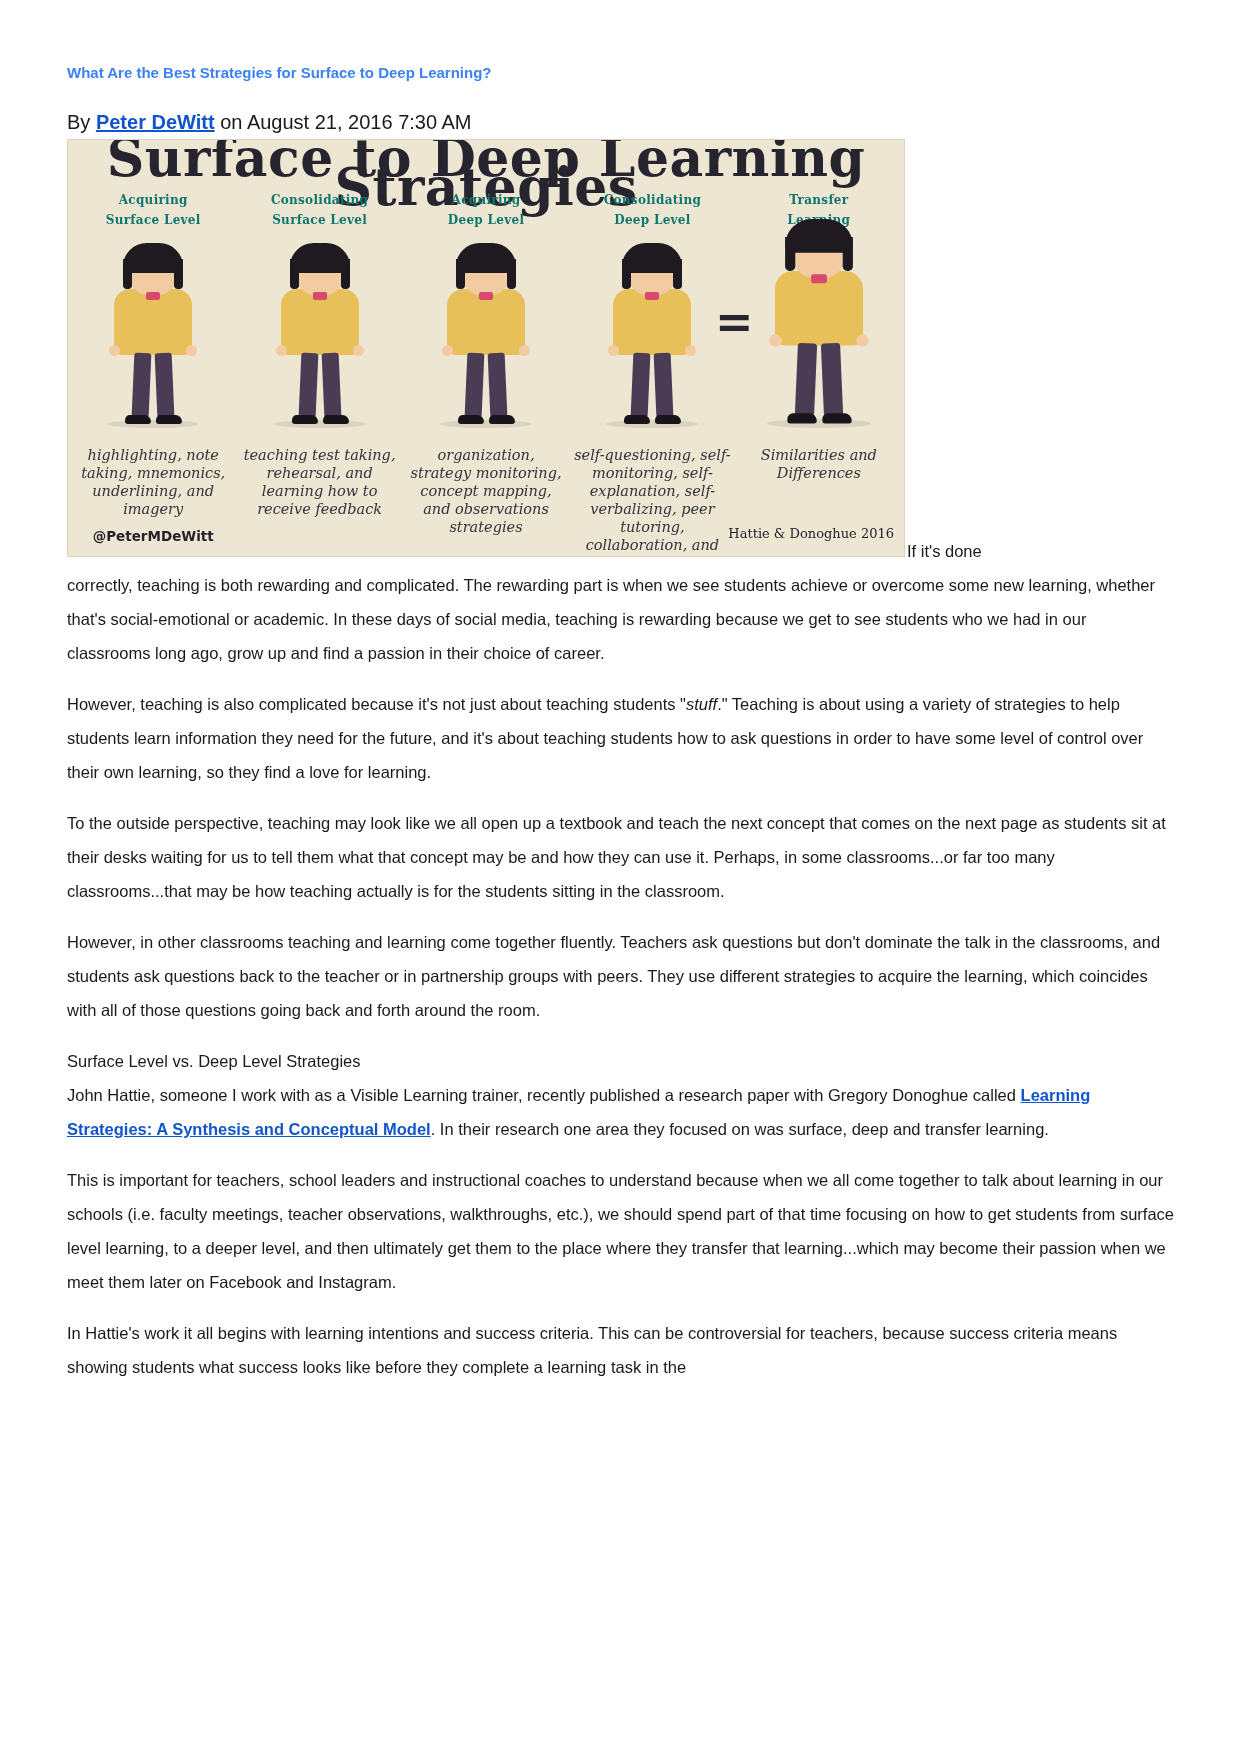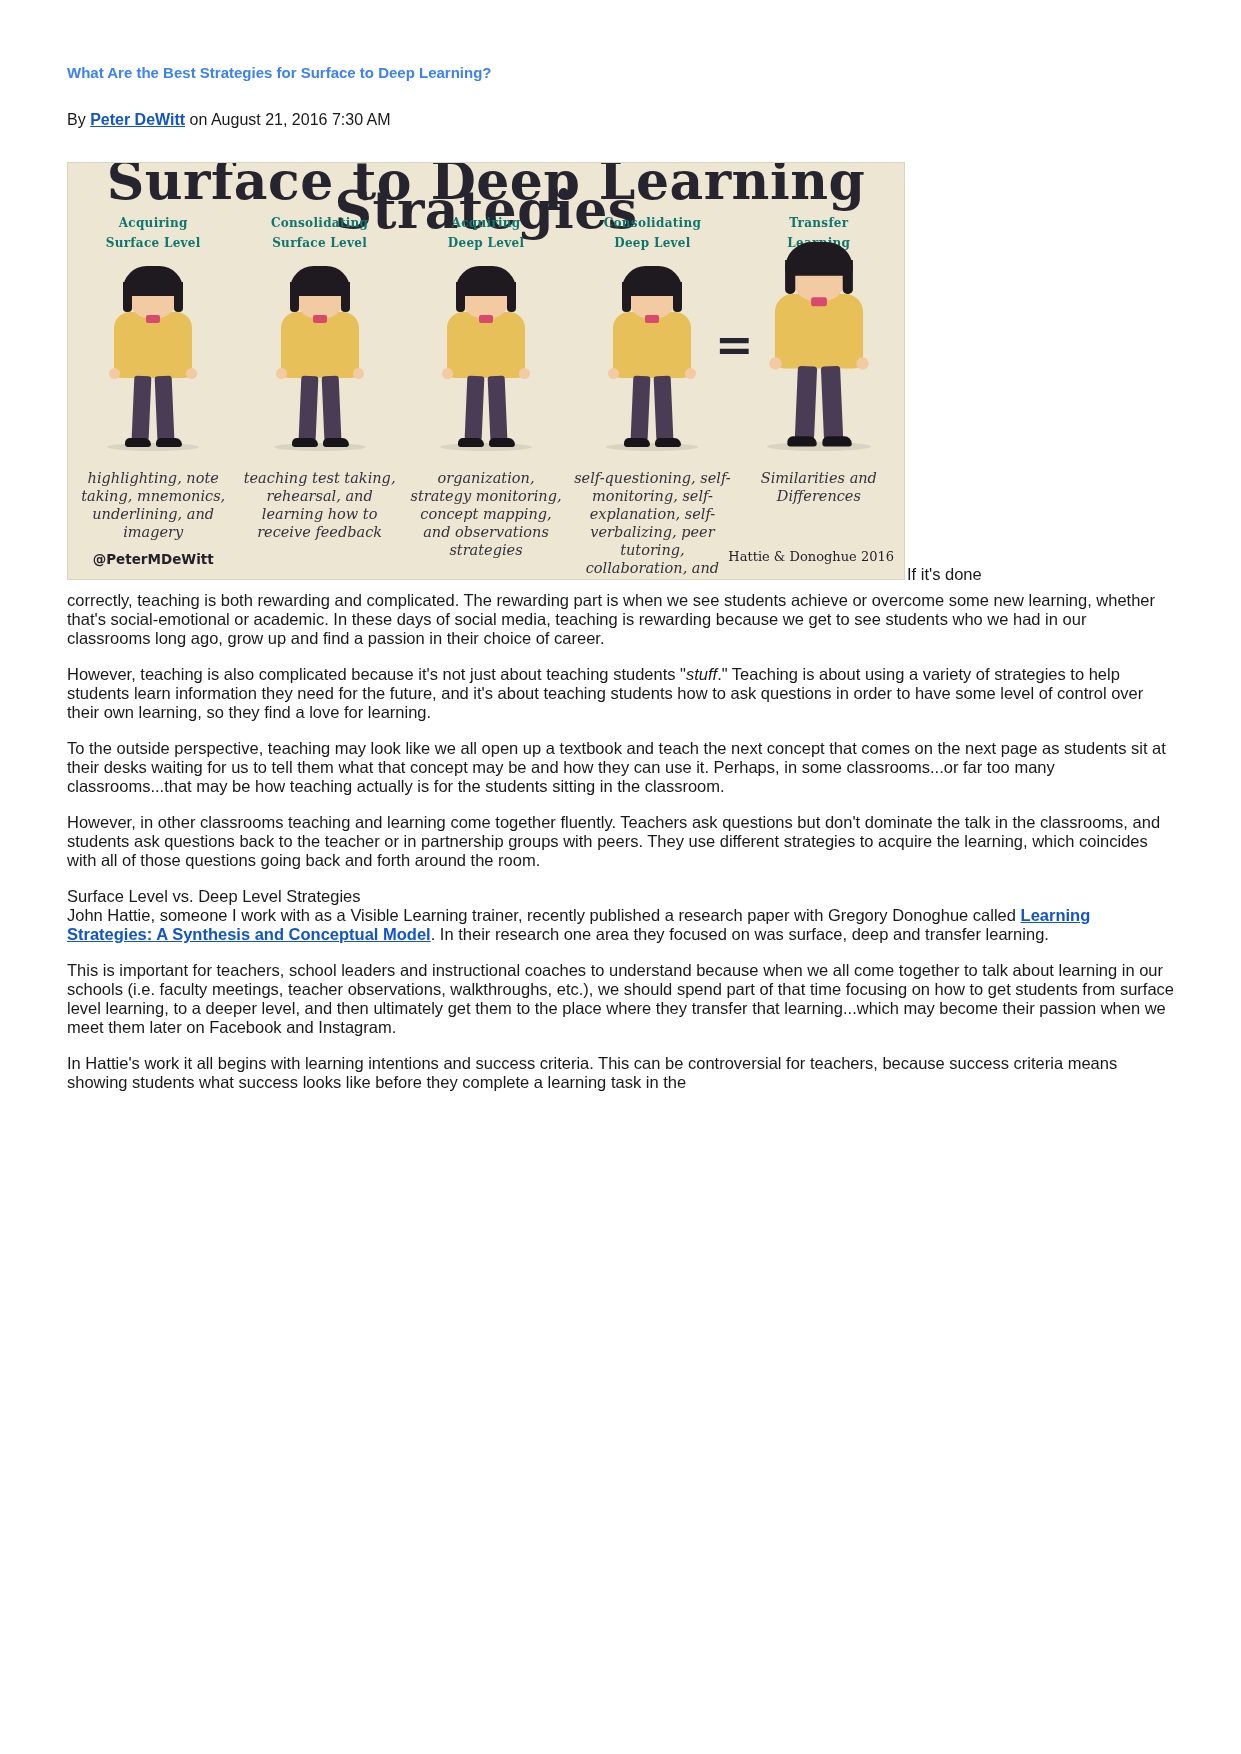--- a/index.html
+++ b/index.html
@@ -5,21 +5,21 @@
   * { margin:0; padding:0; box-sizing:border-box; }
   html, body { background:#ffffff; }
   body {
     width:1241px; min-height:1754px;
     font-family:"Liberation Sans", sans-serif;
     color:var(--text, #1a1a1a);
     padding:64px 67px 60px 67px;
   }
 
   .doc-title { font-size:15px; font-weight:bold; margin-bottom:30px; color:#3b82f6; }
-  .byline { font-size:16px; margin-bottom:33px; }
+  .byline { font-size:20px; margin-bottom:5px; }
   a.author-link, a.inline-link {
     color:var(--link, #1155cc); font-weight:bold; text-decoration:underline; cursor:pointer;
   }
 
   .lead-block { font-size:16.5px; line-height:29px; }
   .lead-fragment { margin-left:2px; }
 
   
   .infographic {
     display:inline-block; vertical-align:baseline;
@@ -86,21 +86,21 @@
   .p-leg { position:absolute; top:110px; width:17px; height:64px;
     background:var(--ig-pants,#4a3c55); z-index:1; border-radius:3px 3px 2px 2px; }
   .p-leg.l { left:calc(50% - 20px); transform:rotate(2.5deg); }
   .p-leg.r { left:calc(50% + 3px); transform:rotate(-2.5deg); }
   .p-shoe { position:absolute; top:172px; width:26px; height:9px;
     background:#17141a; border-radius:6px 8px 3px 3px; z-index:2; }
   .p-shoe.l { left:calc(50% - 28px); }
   .p-shoe.r { left:calc(50% + 3px); }
 
   
-  .article-body p.para { font-size:16.5px; line-height:19px; margin-top:17px; }
+  .article-body p.para { font-size:16.5px; line-height:34px; margin-top:17px; }
   .article-body p.para:first-child { margin-top:2px; }
   .para-heading { font-weight:normal; }
   .seg-italic { font-style:italic; }
 </style>
 </head>
 <body>
 
 <div class="page">
 
   <h1 class="doc-title">What Are the Best Strategies for Surface to Deep Learning?</h1>

